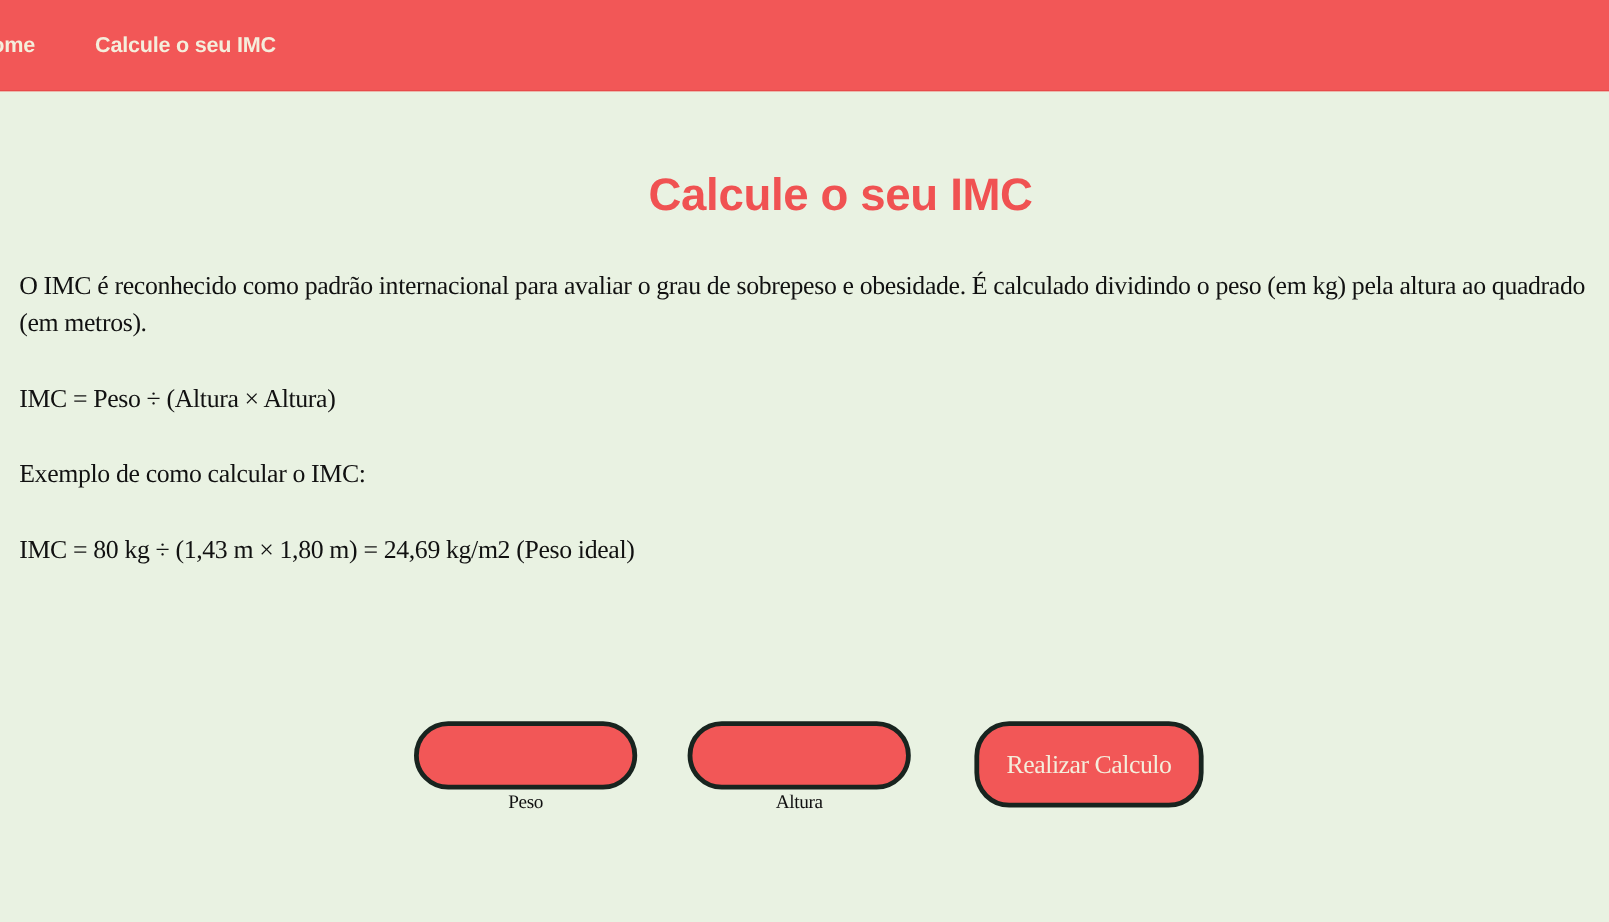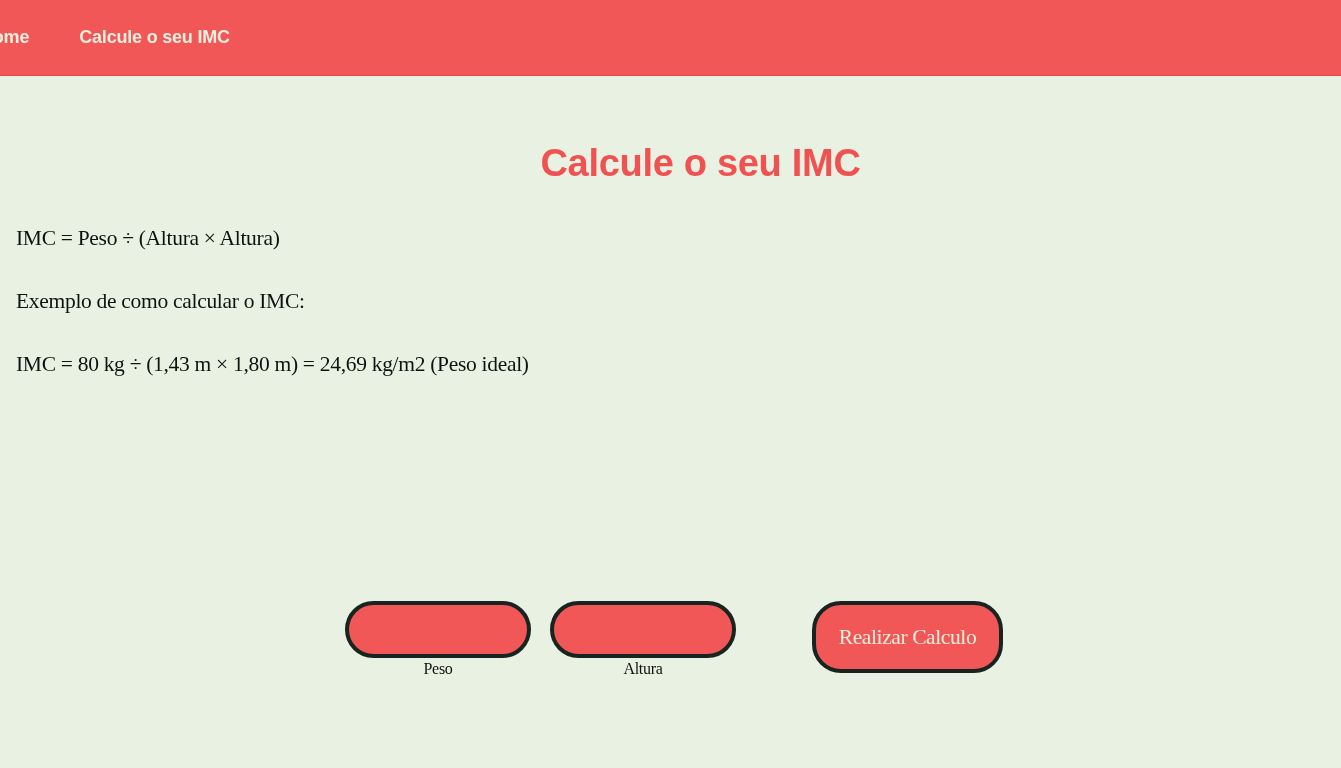--- a/index.html
+++ b/index.html
@@ -84,28 +84,29 @@
 <body>
 
 <nav class="navbar">
   <a class="nav-link first">Home</a>
   <a class="nav-link">Calcule o seu IMC</a>
 </nav>
 
 <h1 class="page-title">Calcule o seu IMC</h1>
 
 <div class="content">
+  <p>O IMC é reconhecido como padrão internacional para avaliar o grau de sobrepeso e obesidade. É calculado dividindo o peso (em kg) pela altura ao quadrado (em metros).</p>
   <p>IMC = Peso ÷ (Altura × Altura)</p>
   <p>Exemplo de como calcular o IMC:</p>
   <p>IMC = 80 kg ÷ (1,43 m × 1,80 m) = 24,69 kg/m2 (Peso ideal)</p>
 </div>
 
 <div class="calc">
   <div class="field" style="left:345px;">
     <input type="text" placeholder="" style="">
     <label class="field-label">Peso</label>
   </div>
-  <div class="field" style="left:550px;">
+  <div class="field" style="left:573px;">
     <input type="text" placeholder="" style="">
     <label class="field-label">Altura</label>
   </div>
   <button class="calc-button">Realizar Calculo</button>
 </div>
 
 </body></html>

